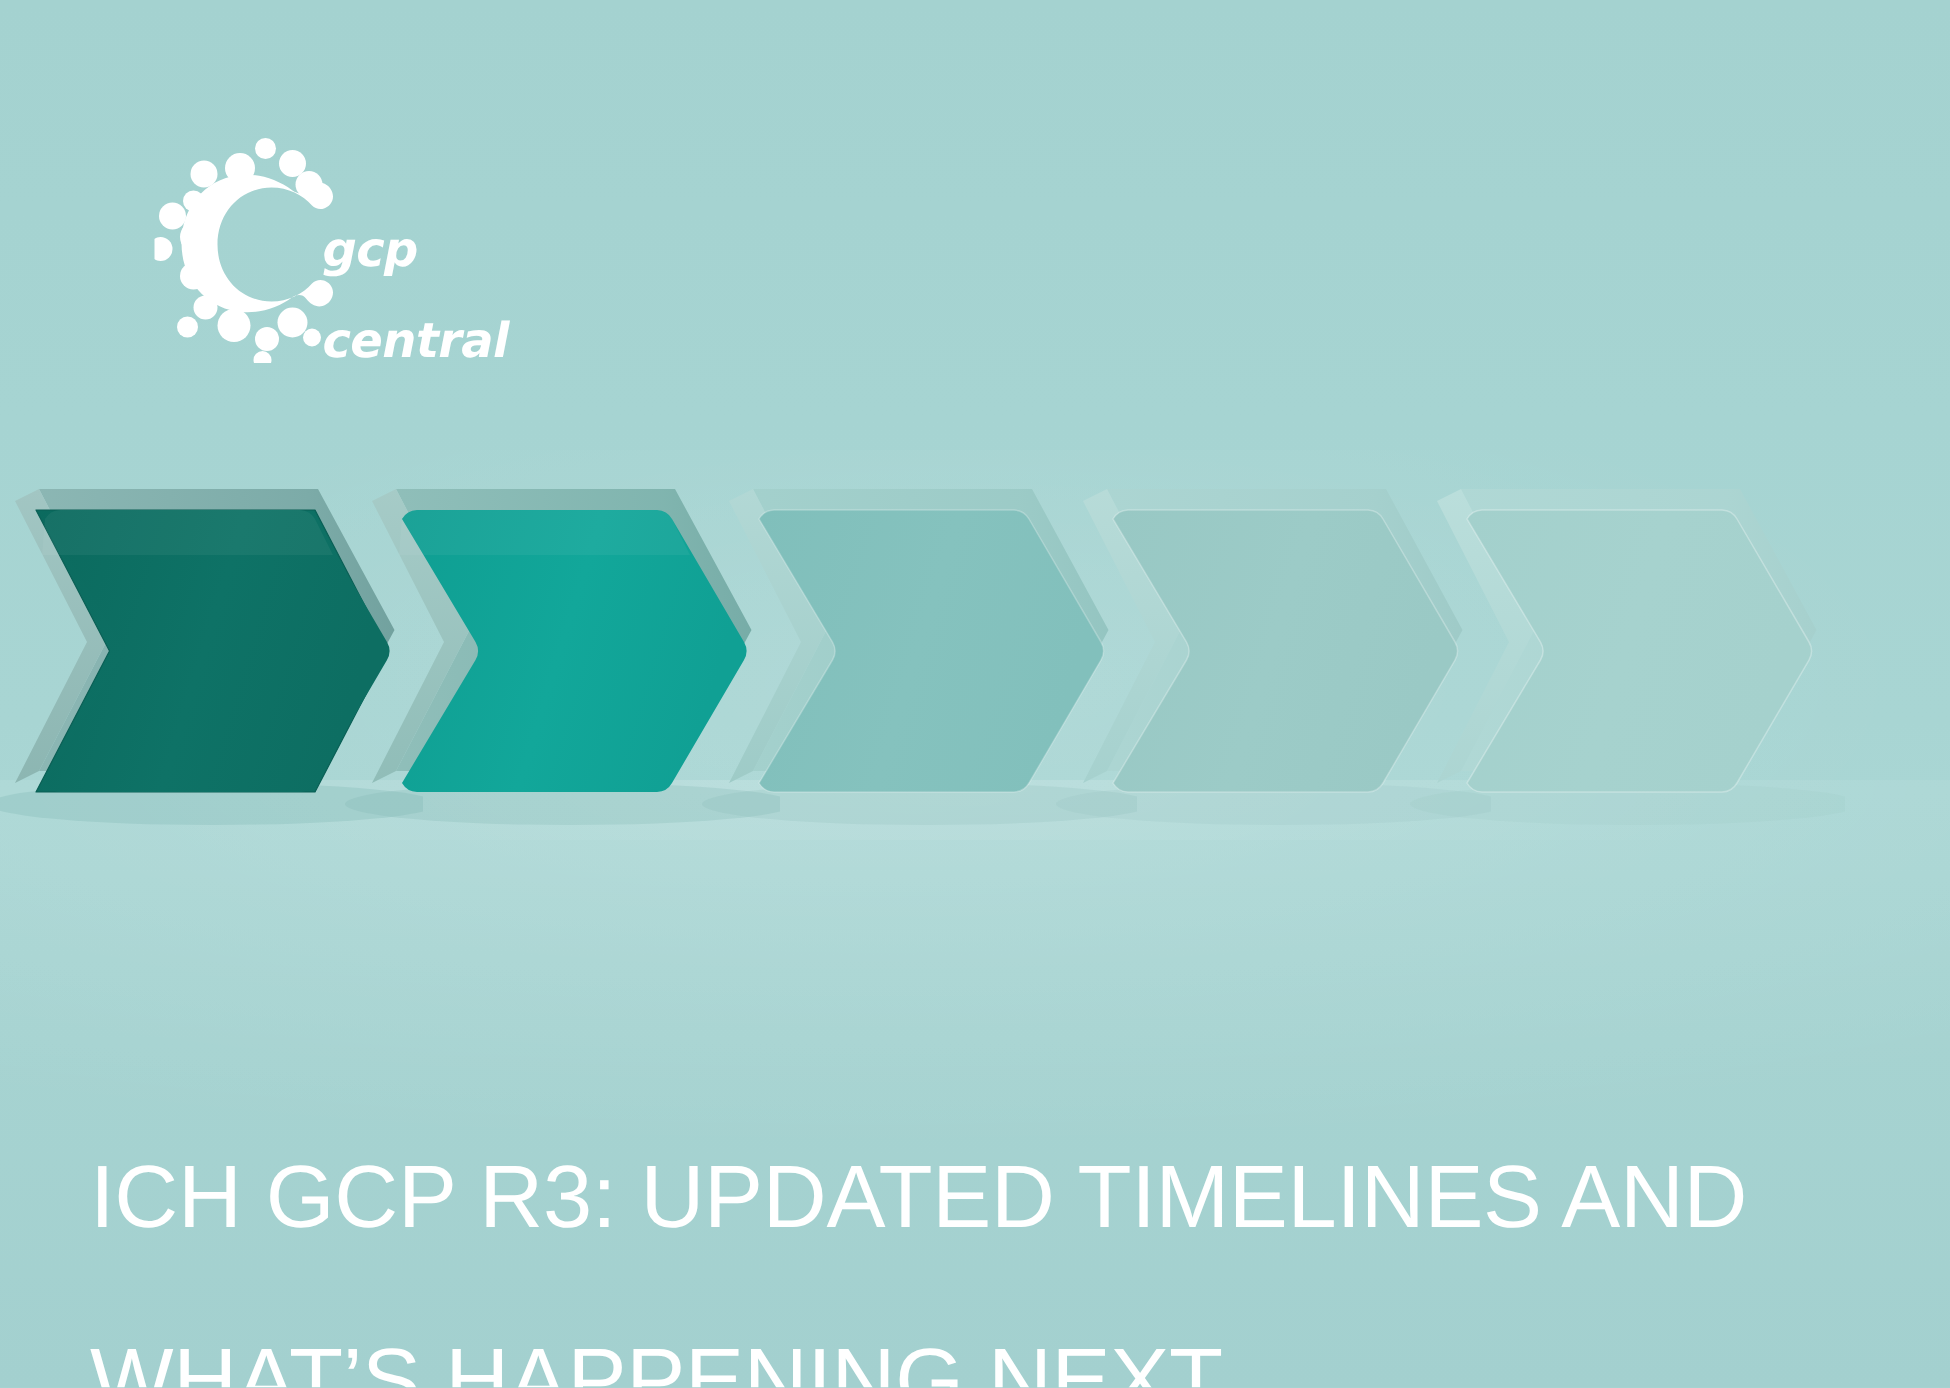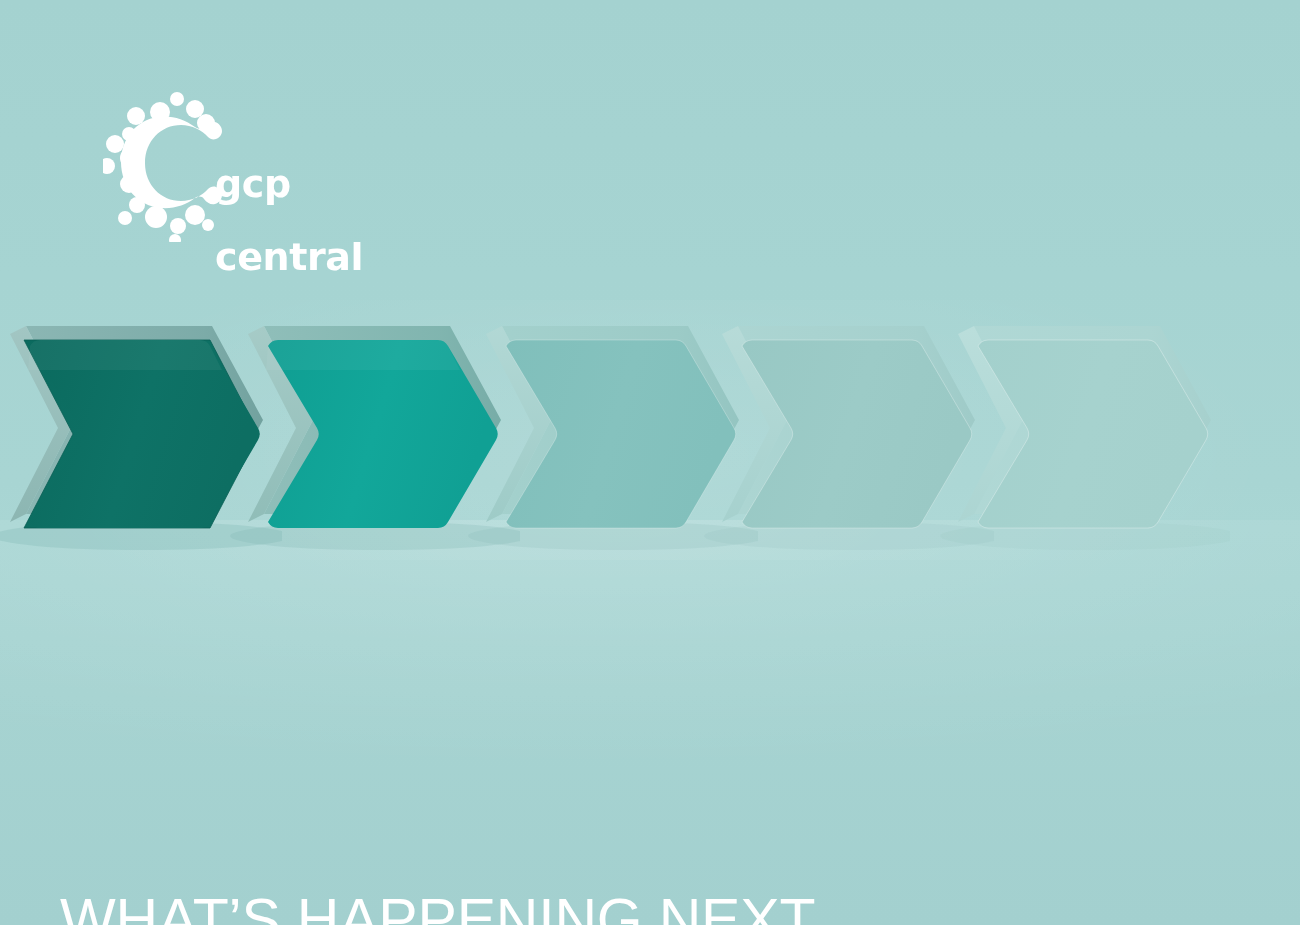--- a/index.html
+++ b/index.html
@@ -65,28 +65,29 @@
   .logo-mark {
     position: absolute;
     left: 0;
     top: 0;
     width: 125px;
     height: 150px;
   }
   .logo-text {
     position: absolute;
     left: 112px;
-    top: 38px;
+    top: 28px;
     color: #ffffff;
     font-family: "DejaVu Sans", sans-serif;
-    font-size: 38px;
+    font-size: 32px;
     font-weight: 700;
     line-height: 0.96;
     letter-spacing: -0.4px;
     white-space: pre-line;
+    font-style: italic;
   }
   .logo-line { display: block; }
 
   
   .chevrons {
     position: absolute;
     left: 0;
     top: 300px;
     width: 1300px;
     height: 280px;
@@ -310,17 +311,17 @@
         <path d="M44,26 H230 L281,120 L230,214 H44 L93,120 Z" fill="url(#t5)" opacity="0.95"></path>
         <path d="M44,26 L93,120 L44,214 L28,222 L76,128 L28,34 Z" fill="url(#s5)"></path>
         <path d="M58,40 H218 a12,12 0 0 1 10,6 L276,128 a12,12 0 0 1 0,12 L228,222 a12,12 0 0 1 -10,6 H58 a12,12 0 0 1 -10,-6 L97,140 a12,12 0 0 0 0,-12 L48,46 a12,12 0 0 1 10,-6 Z" fill="url(#f5)"></path>
         <path d="M58,40 H218 a12,12 0 0 1 10,6 L276,128 a12,12 0 0 1 0,12 L228,222 a12,12 0 0 1 -10,6 H58 a12,12 0 0 1 -10,-6 L97,140 a12,12 0 0 0 0,-12 L48,46 a12,12 0 0 1 10,-6 Z" fill="none" stroke="#ffffff" stroke-width="1" opacity="0.30"></path>
       </svg>
     </div>
 
   </div>
 
   <h1 class="title">
-    <br>
+    <span>ICH GCP R3: UPDATED TIMELINES AND</span><br>
     <span>WHAT’S HAPPENING NEXT</span>
   </h1>
 
 </div>
 
 </body></html>

